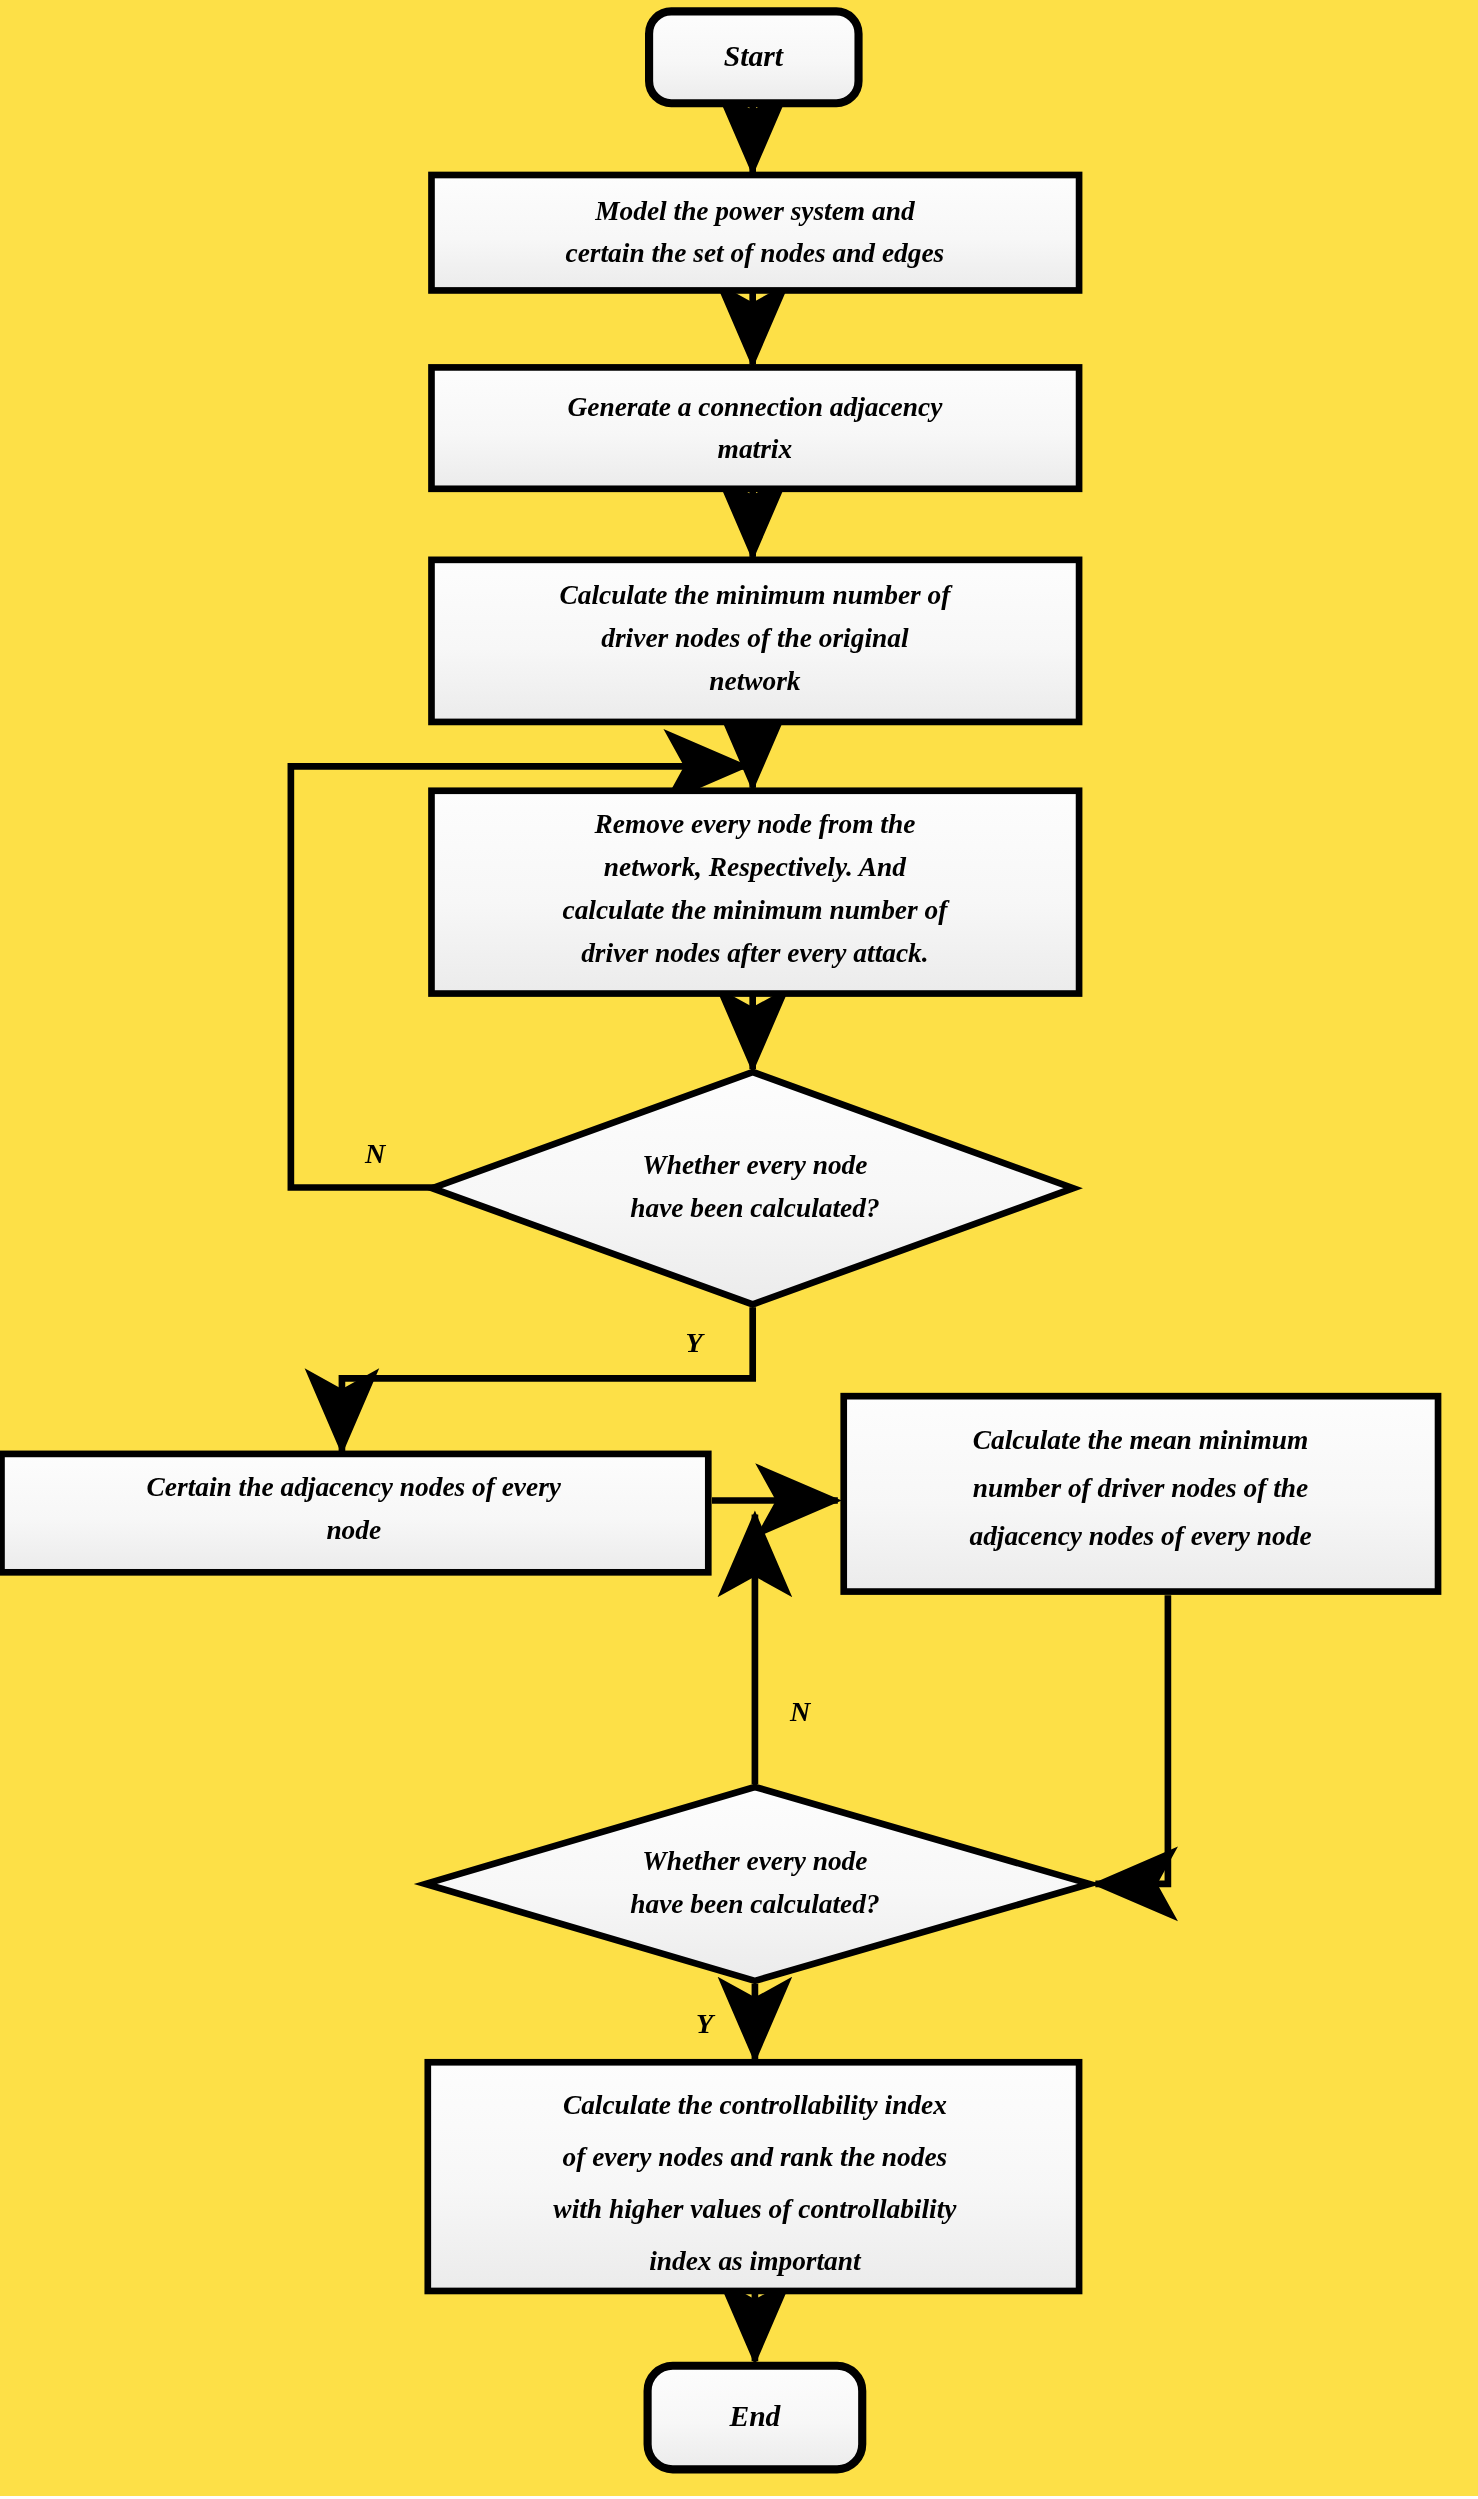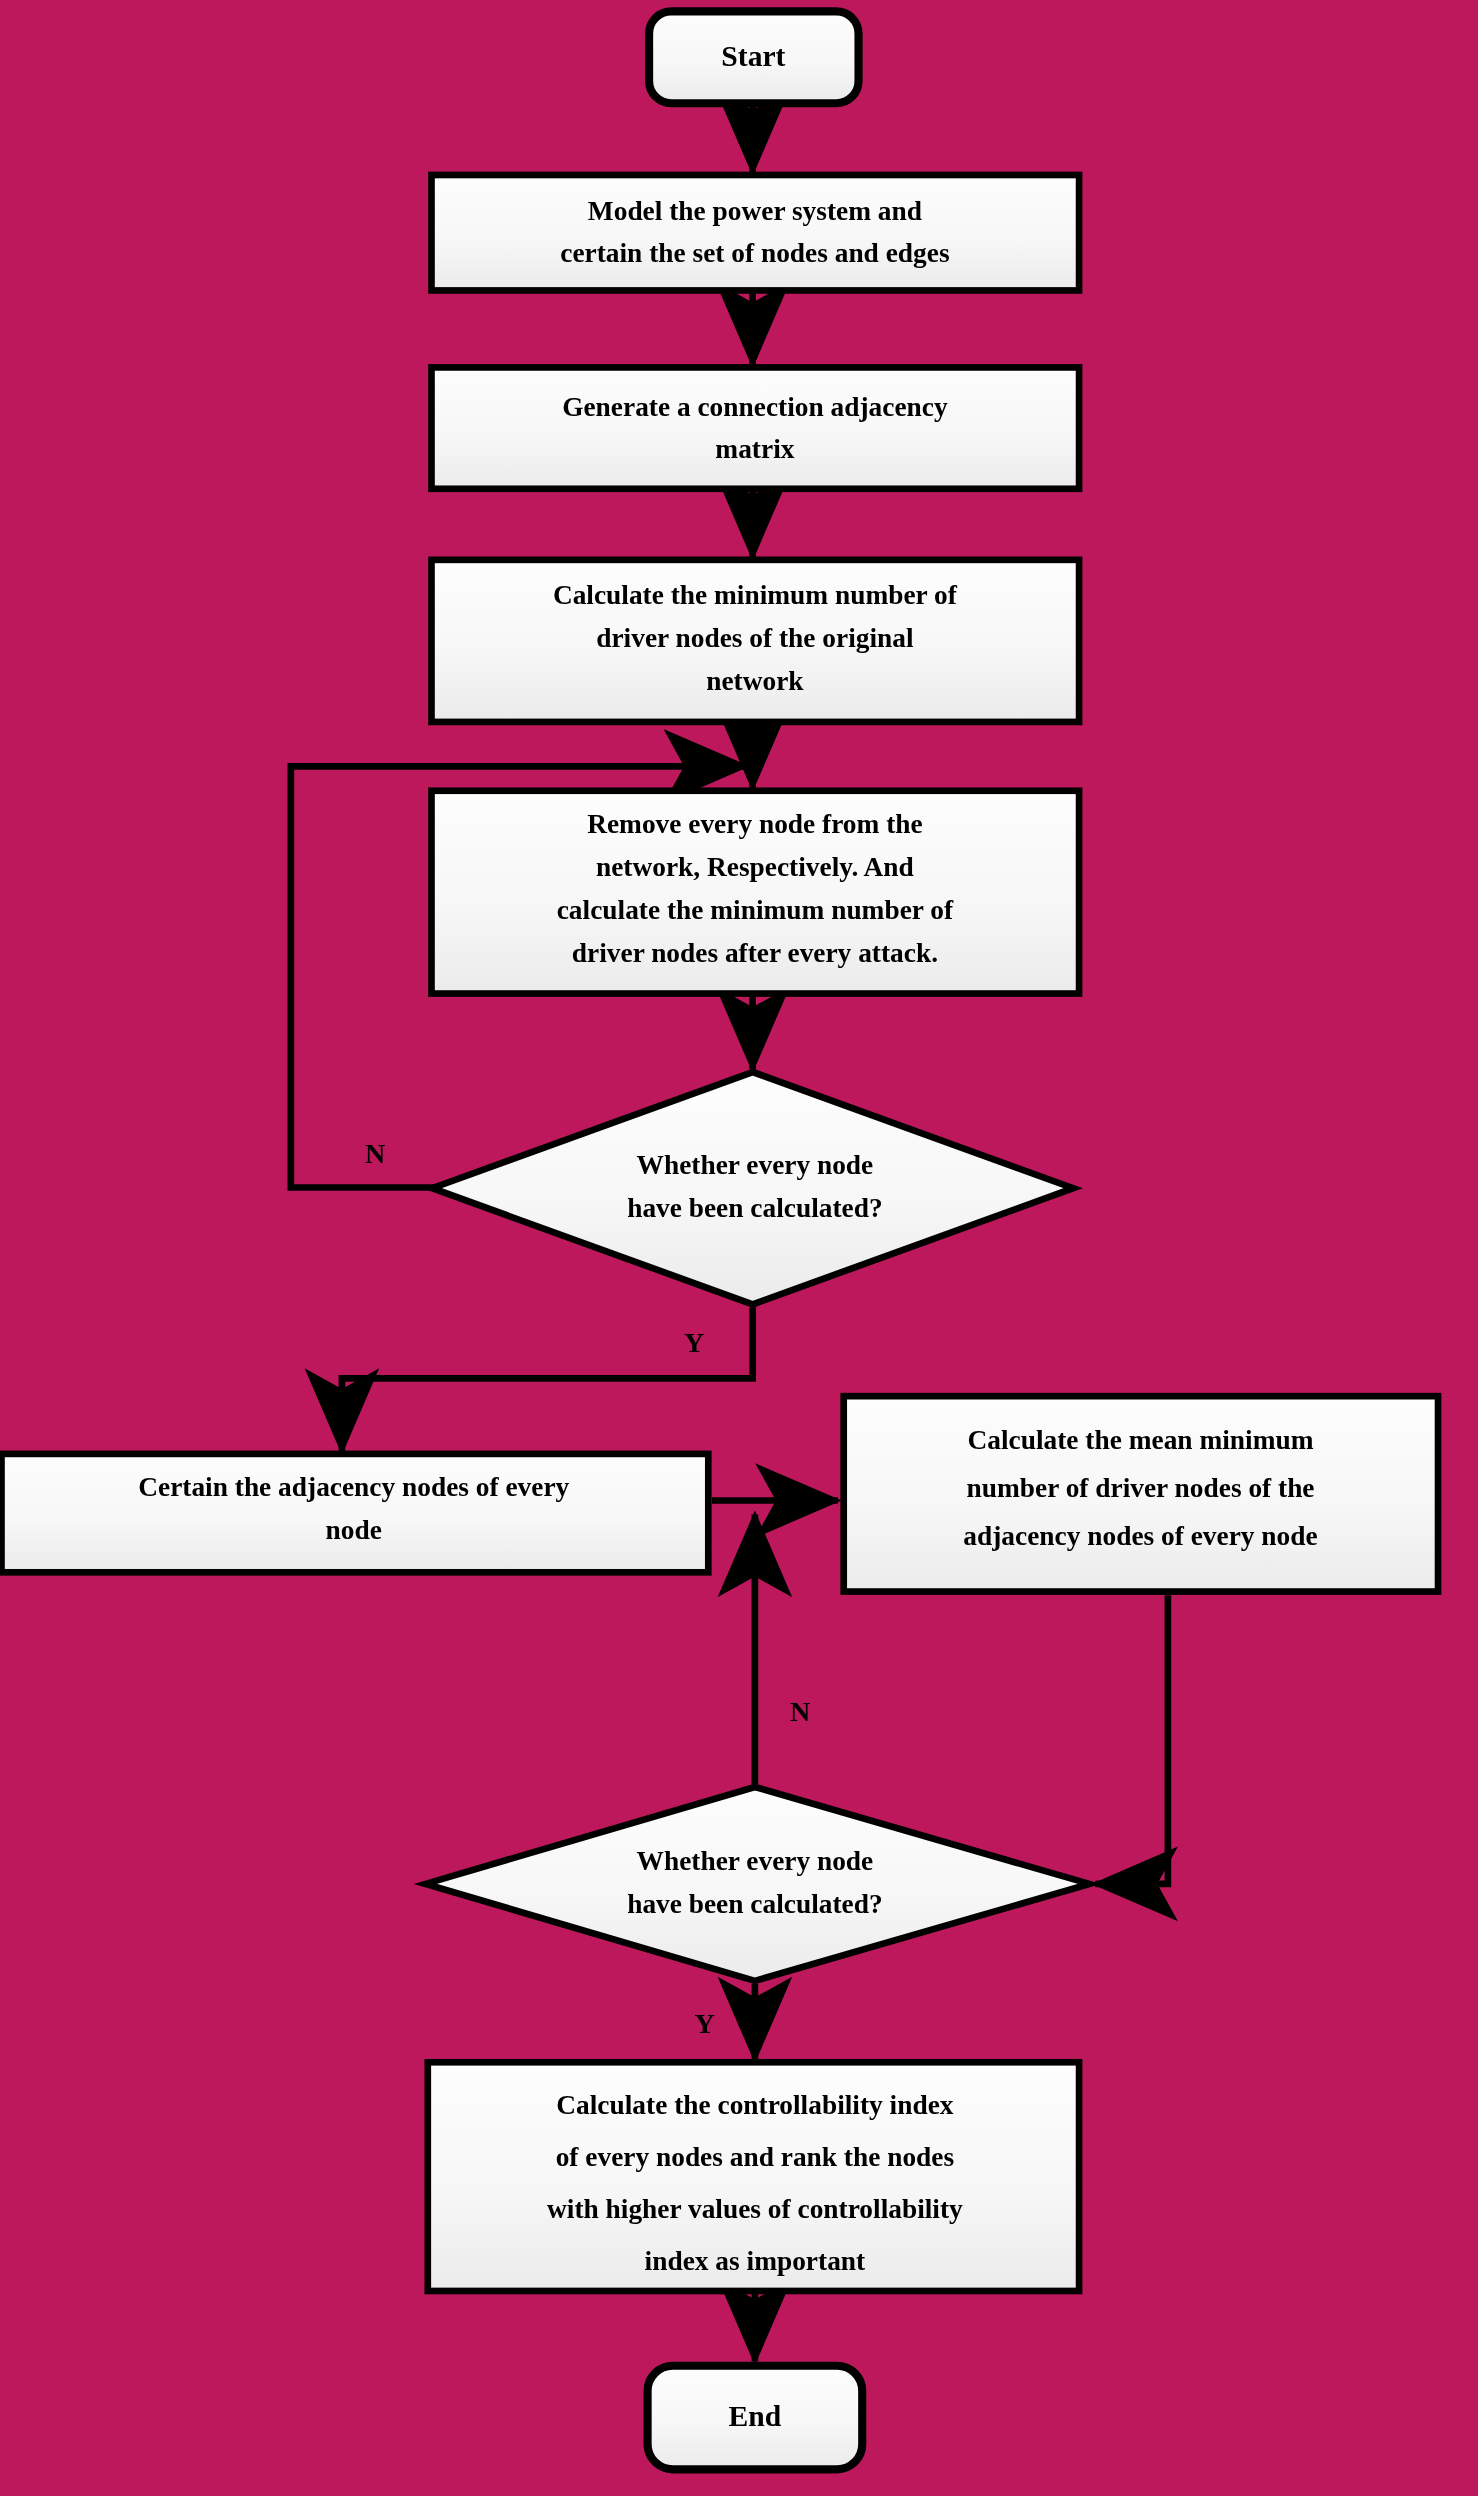--- a/index.html
+++ b/index.html
@@ -10,21 +10,22 @@
   body {
     width: 1478px;
     height: 2500px;
     font-family: "Liberation Serif", "DejaVu Serif", serif;
     overflow: hidden;
   }
   #flowchart-root {
     position: relative;
     width: 1478px;
     height: 2496px;
-    background: #be185d;
+    background: #fde047;
+    font-style: italic;
   }
   svg.chart-canvas {
     position: absolute;
     top: 0;
     left: 0;
     width: 1478px;
     height: 2500px;
     display: block;
   }
   .node-shape {

